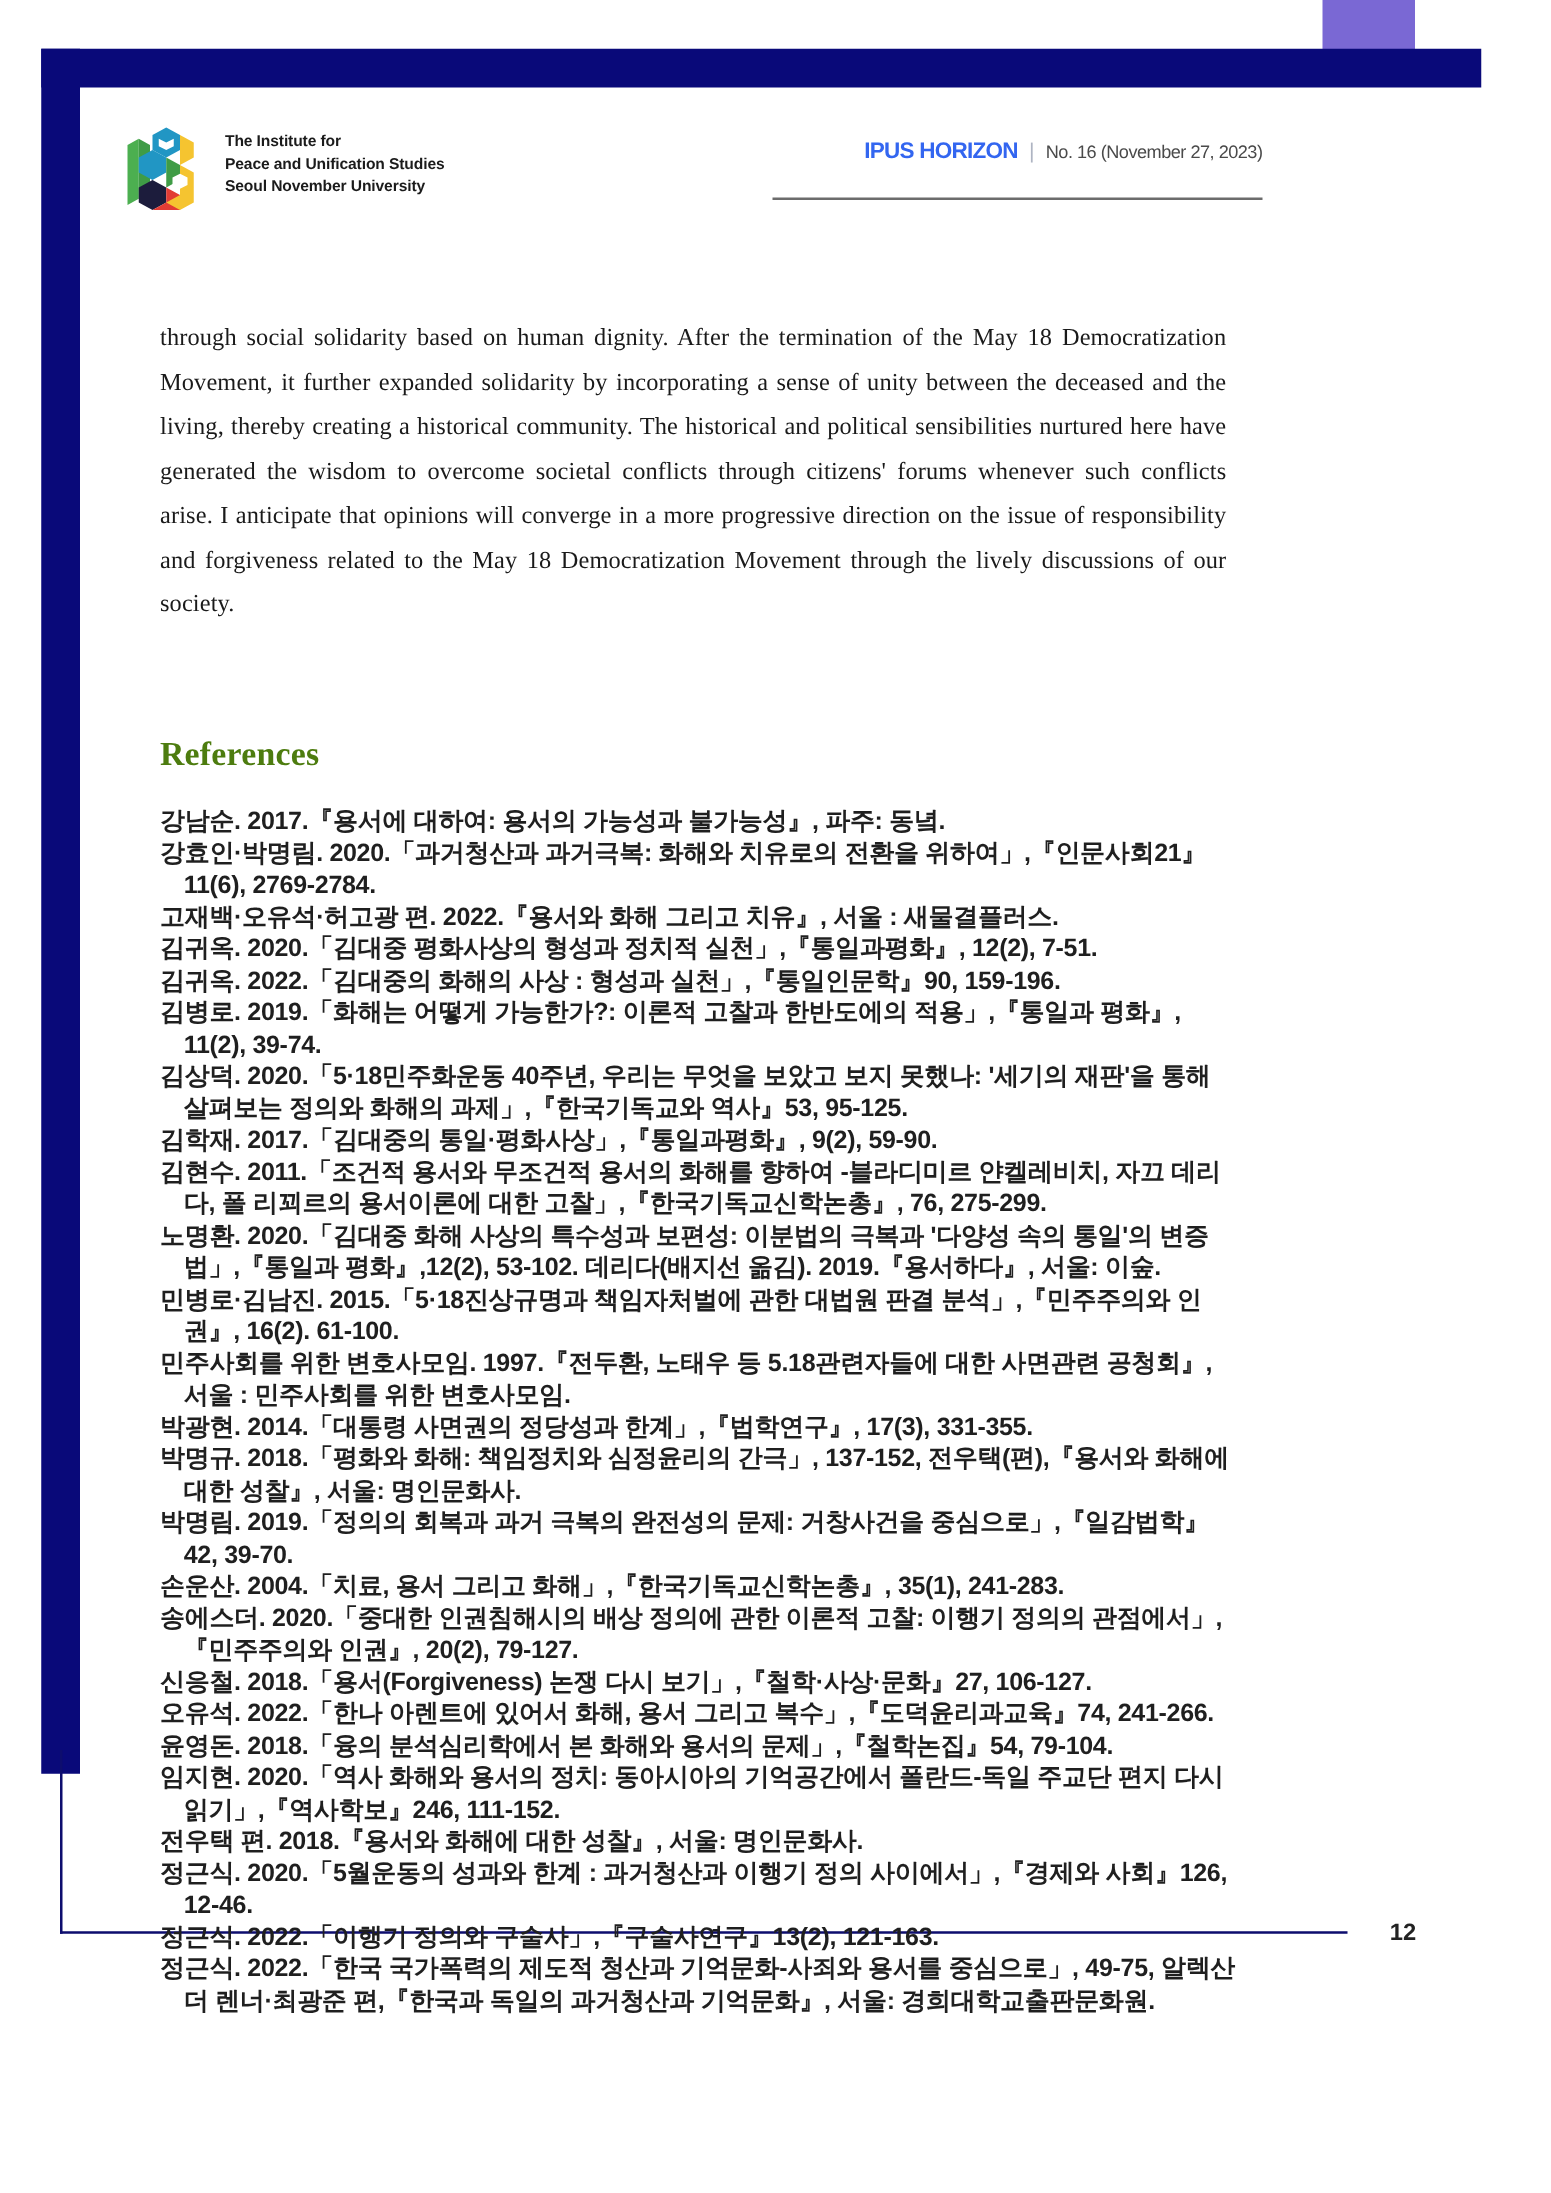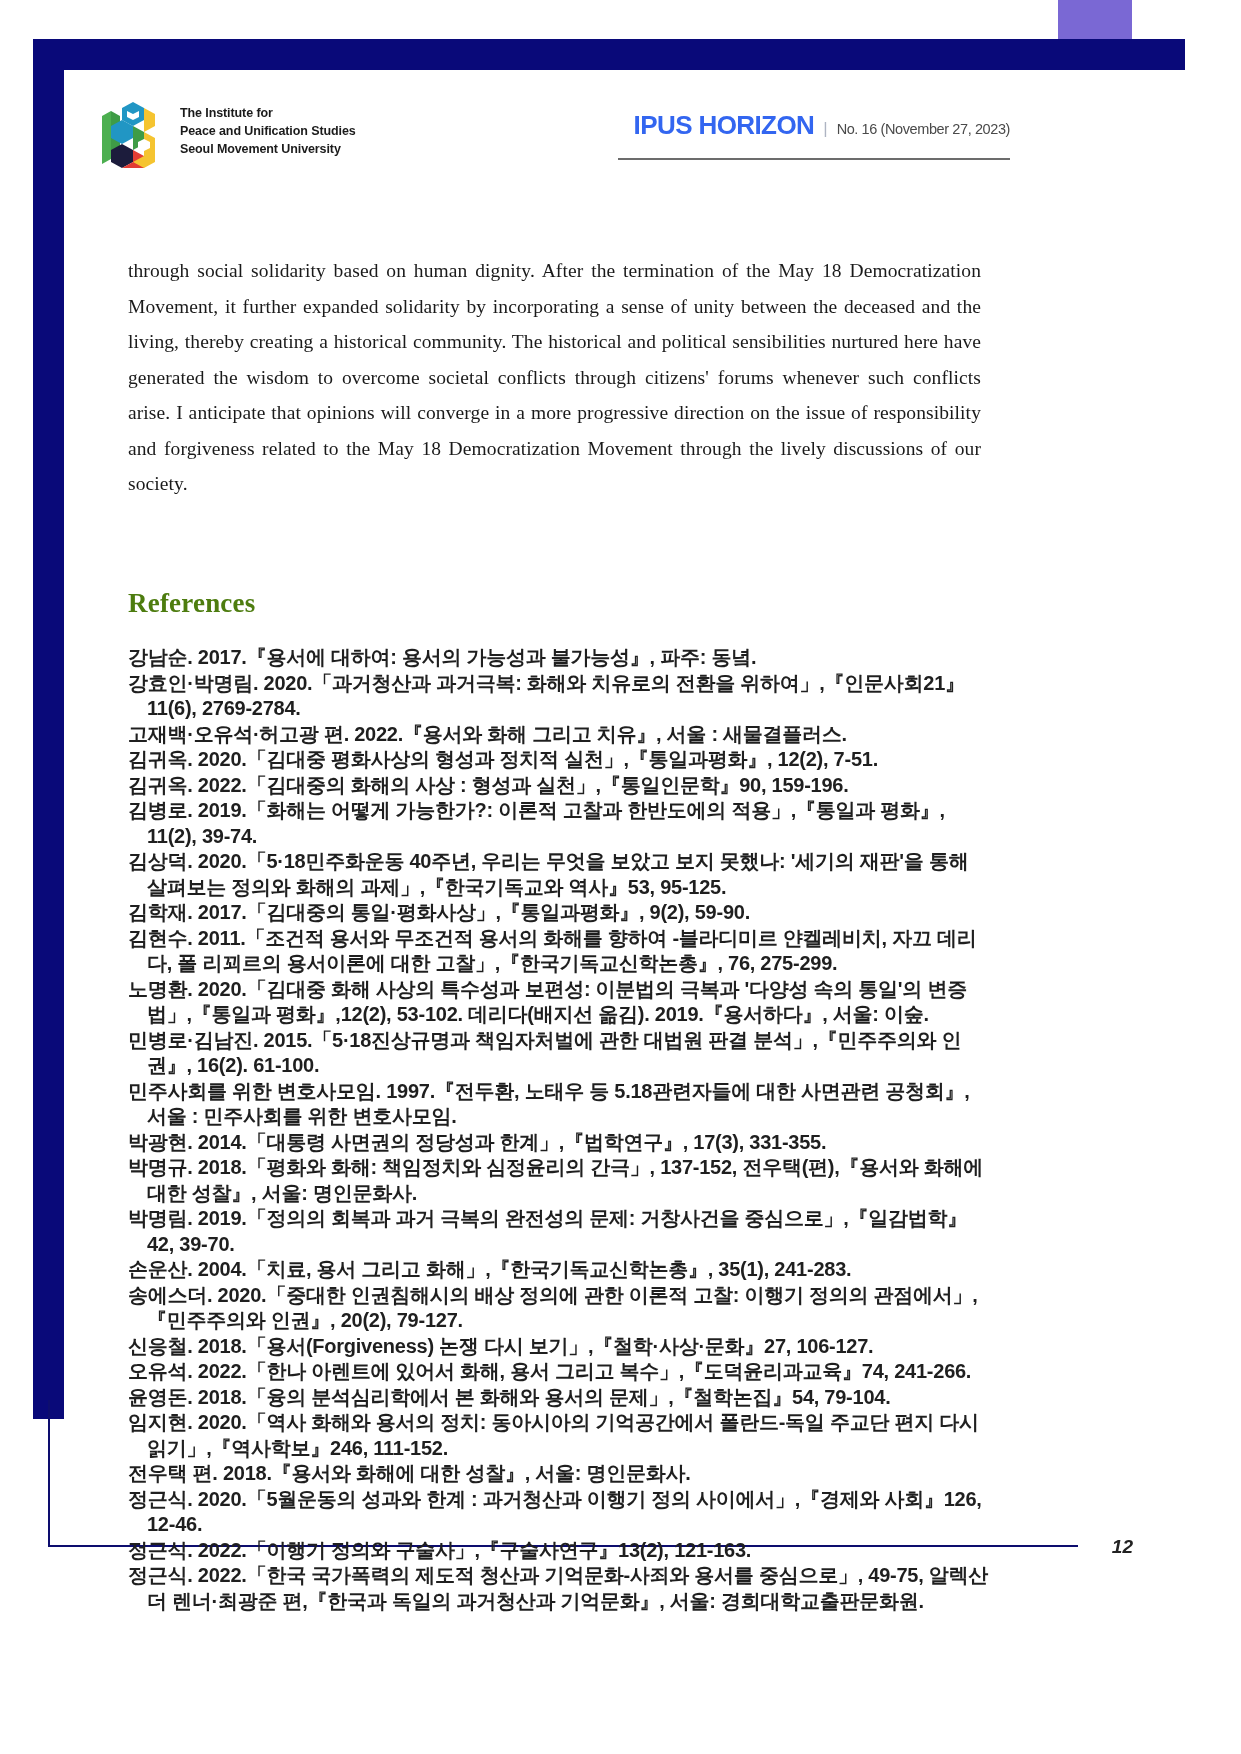--- a/index.html
+++ b/index.html
@@ -77,21 +77,21 @@
 
   .brand {
     position:absolute;
     right:0; top:14px;
     display:flex;
     align-items:baseline;
     gap:9px;
     white-space:nowrap;
   }
   .brand-name {
-    font-size:26px;
+    font-size:18px;
     font-weight:bold;
     color:#3366f0;
     letter-spacing:-0.6px;
   }
   .brand-sep { color:#aeb4c2; font-size:17px; font-weight:300; }
   .brand-issue {
     font-size:14.5px;
     color:#4a4a4a;
     letter-spacing:-0.4px;
   }
@@ -142,21 +142,20 @@
     font-weight:bold;
   }
 
   
   .page-num {
     position:absolute;
     right:108px; bottom:196px;
     font-size:19px;
     font-weight:bold;
     color:#222;
-    font-style:italic;
   }
 </style>
 </head>
 <body>
 
 <div class="purple-square"></div>
 <div class="frame-top"></div>
 <div class="frame-left"></div>
 <div class="frame-left-tail"></div>
 <div class="frame-bottom-line"></div>
@@ -177,21 +176,21 @@
           <polygon points="44,36 55,42 55,54 44,60 44,48" fill="#f5c430"></polygon>
           <polygon points="22,48 33,54 33,66 22,72 11,66 11,54" fill="#1c1c3c"></polygon>
           <polygon points="33,54 44,60 44,72 33,78 22,72 33,66" fill="#e23c34"></polygon>
           <polygon points="44,48 55,54 55,66 44,72 33,66 44,60" fill="#f5c430"></polygon>
           <polygon points="38,46 44,43 50,46 50,52 44,55 38,52" fill="#ffffff"></polygon>
         </svg>
       </span>
       <span class="logo-text">
         <div>The Institute for</div>
         <div>Peace and Unification Studies</div>
-        <div>Seoul Movement University</div>
+        <div>Seoul November University</div>
       </span>
     </div>
 
     <div class="brand">
       <span class="brand-name">IPUS HORIZON</span>
       <span class="brand-sep">|</span>
       <span class="brand-issue">No. 16 (November 27, 2023)</span>
     </div>
     <div class="brand-rule"></div>
   </div>

